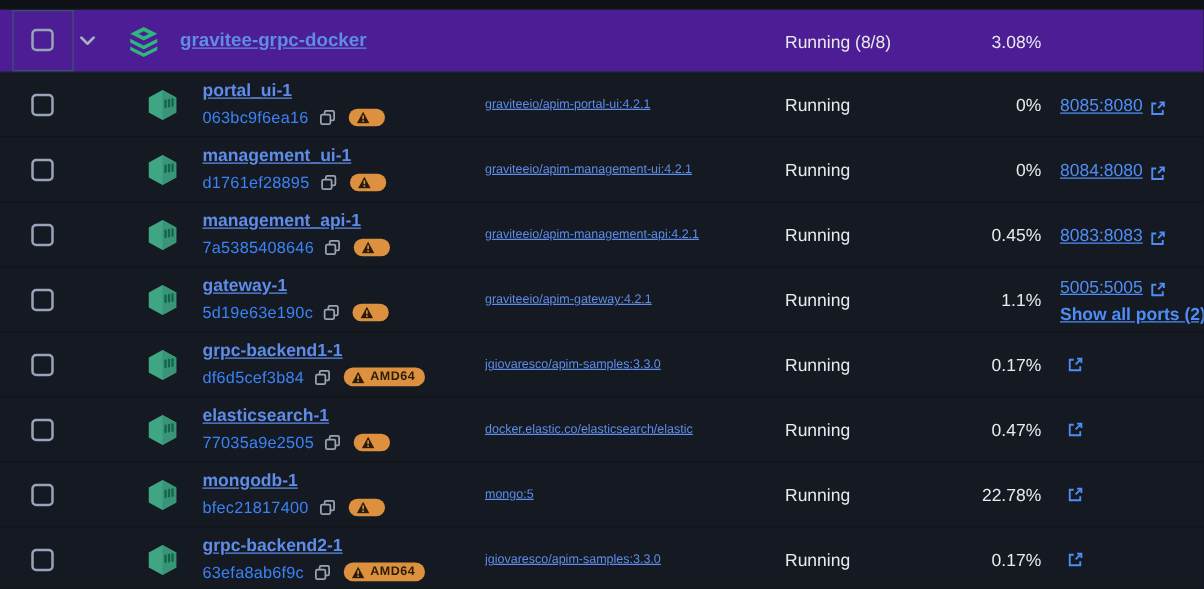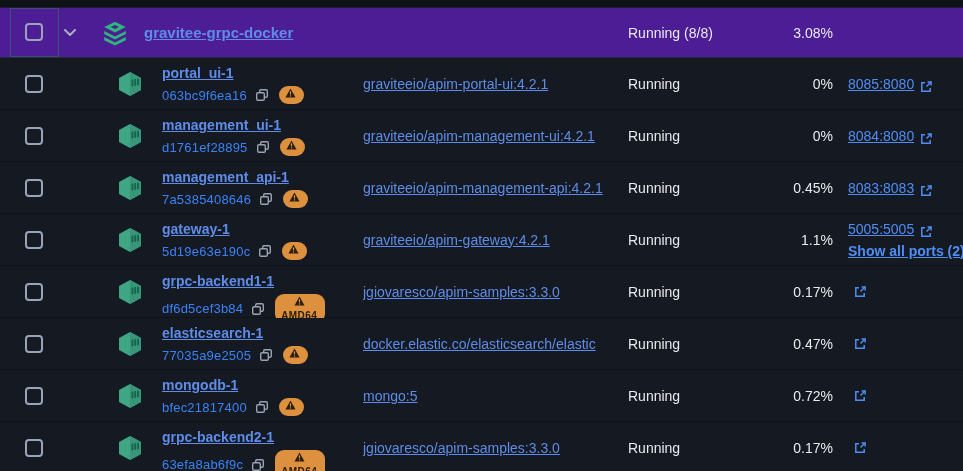--- a/index.html
+++ b/index.html
@@ -46,26 +46,26 @@
   .c-row .checkbox { left: 25px; top: 17px; }
   .cube-icon { position: absolute; left: 117px; top: 13px; }
   .name-block { position: absolute; left: 162px; top: 6px; width: 210px; }
   .c-name { font-size: 14px; font-weight: bold; display: inline-block; }
   .id-line { margin-top: 4px; display: flex; align-items: center; }
   .c-id { font-size: 13px; color: #3b82f6; letter-spacing: 0.2px; }
   .copy-btn { margin-left: 8px; cursor: pointer; display: inline-flex; }
   .arch-badge {
     margin-left: 10px; display: inline-flex; align-items: center; gap: 4px;
     background: #dd913f; border-radius: 9px; padding: 2px 8px 2px 6px;
-    color: #2a1c08; font-size: 10px; font-weight: bold; letter-spacing: 0.4px; flex-direction: column;
+    color: #2a1c08; font-size: 10px; font-weight: bold; letter-spacing: 0.4px;
   }
   .image-cell {
-    position: absolute; left: 363px; top: 0; width: 246px; height: 100%;
+    position: absolute; left: 388px; top: 0; width: 246px; height: 100%;
     display: flex; align-items: center; overflow: hidden; white-space: nowrap;
-    font-size: 14px;
+    font-size: 10px;
   }
   .ports-cell {
     position: absolute; left: 848px; top: 0; width: 112px; height: 100%;
     display: flex; flex-direction: column; justify-content: center; gap: 2px;
     font-size: 14px; line-height: 20px; white-space: nowrap;
   }
   .port-line { display: flex; align-items: flex-end; gap: 5px; }
   .show-all { font-weight: bold; }
   svg { display: block; }
 </style>
@@ -443,21 +443,21 @@
             <rect x="5.3" y="8" width="1.4" height="1.4" fill="#dd913f"></rect>
           </svg>
           <span class="badge-label"></span>
         </span>
       </div>
     </div>
     <div class="image-cell">
       <a href="#" class="blue-link">mongo:5</a>
     </div>
     <div class="status-cell">Running</div>
-    <div class="cpu-cell">0.72%</div>
+    <div class="cpu-cell">22.78%</div>
     <div class="ports-cell">
       <span class="port-line port-slot" hidden="">
         <a href="#" class="port-link"></a>
         <span>
           <svg width="14" height="14" viewBox="0 0 14 14" fill="none" stroke="#4f8df5" stroke-width="1.5">
             <path d="M6 2.8 H2.8 V11.2 H11.2 V8"></path>
             <path d="M7.5 6.5 L12 2"></path>
             <path d="M8.6 1.9 H12.1 V5.4"></path>
           </svg>
         </span>

